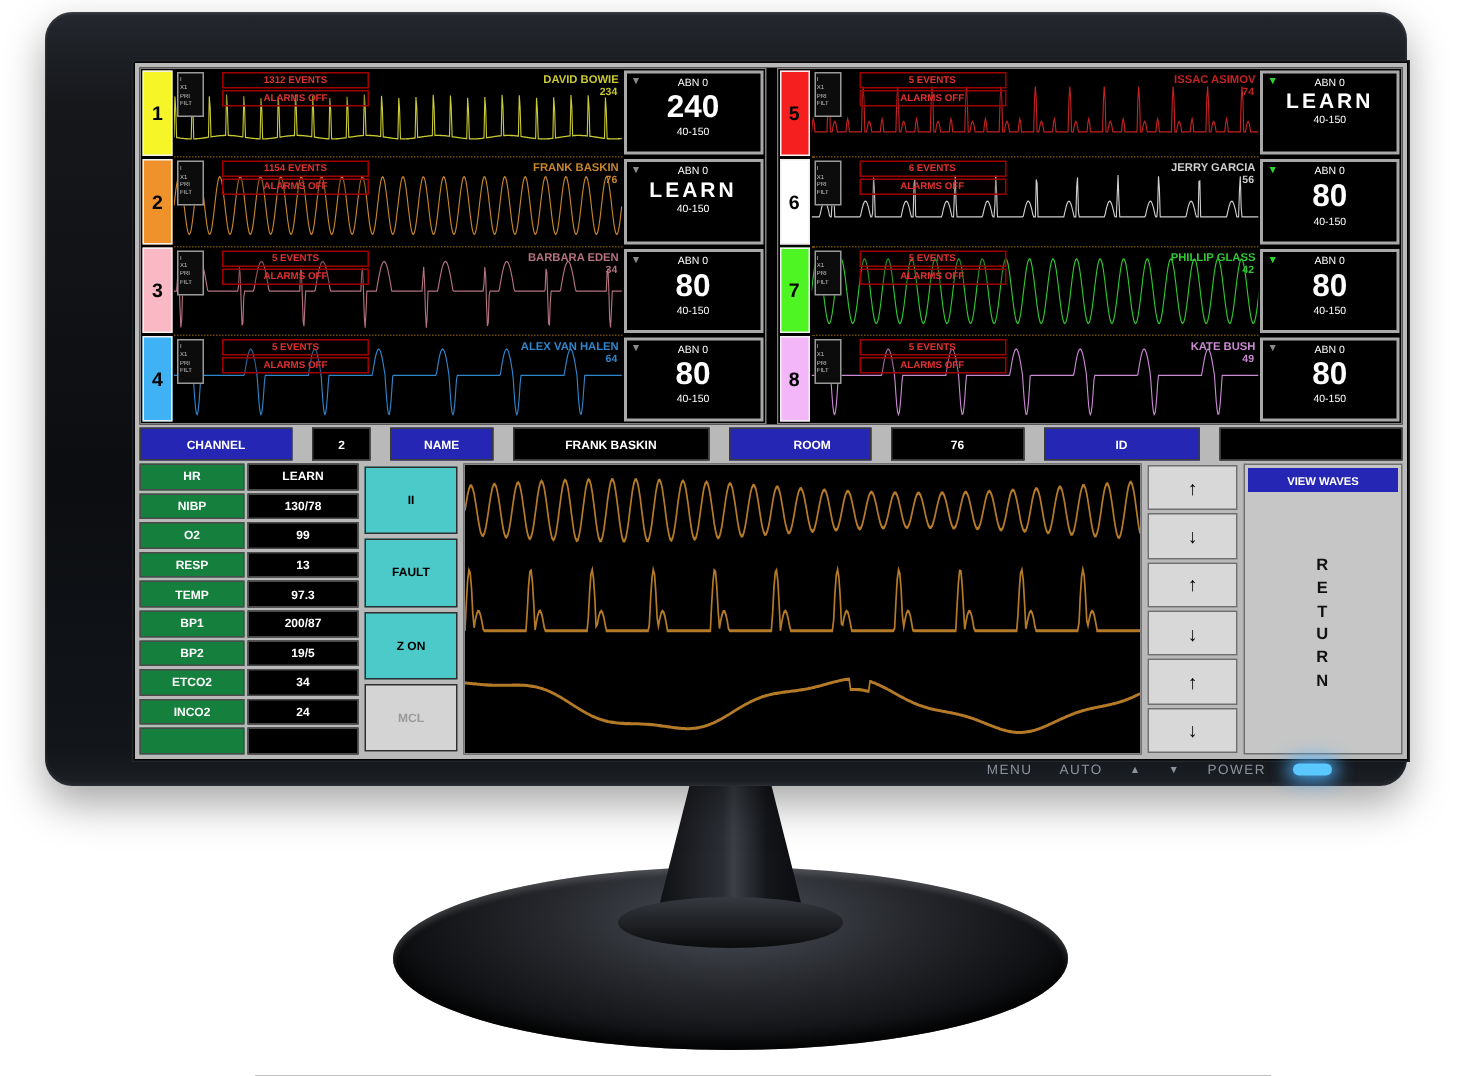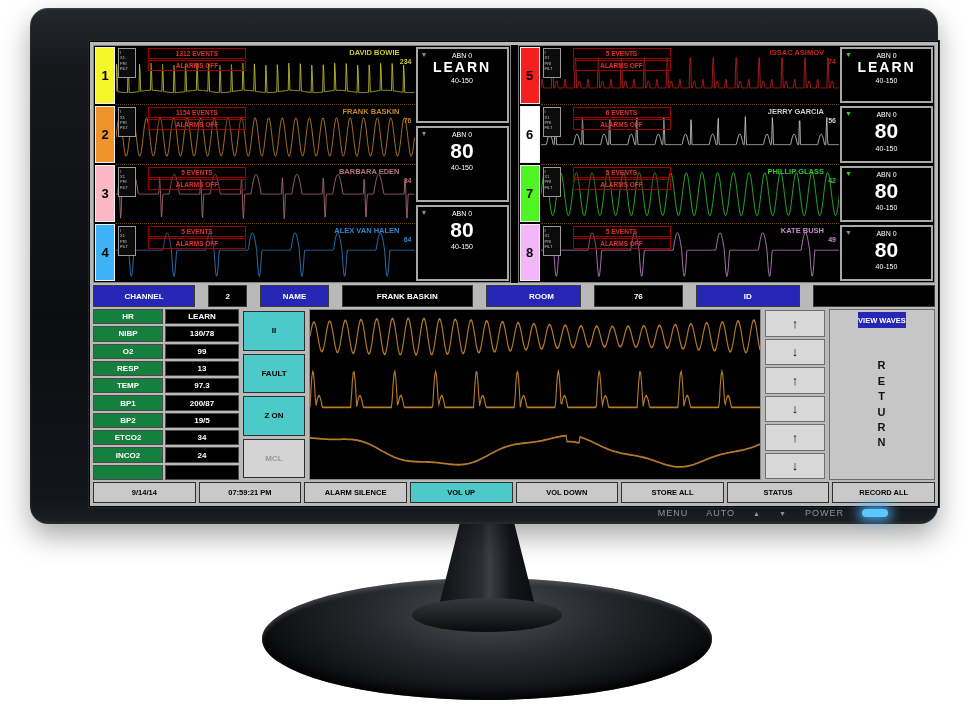--- a/index.html
+++ b/index.html
@@ -32,21 +32,21 @@
   .tabs{width:22px;display:flex;flex-direction:column;gap:2px;background:#000;padding:1px;box-sizing:border-box;}
   .tab{flex:1;display:flex;align-items:center;justify-content:center;font-weight:bold;font-size:13px;color:#000;border:1px solid #f0f0f0;cursor:pointer;}
   .waverows{flex:1;display:flex;flex-direction:column;min-width:0;}
   .chrow{flex:1;position:relative;border-bottom:1px dotted #6b4a07;overflow:hidden;}
   .chrow:last-child{border-bottom:none;}
   .leadbox{position:absolute;left:2px;top:2px;width:15px;height:27px;background:#0c0c0c;border:1px solid #999;
     color:#c4c4c4;font-size:4px;line-height:1.35;padding:1px 0 0 1px;white-space:pre;z-index:2;}
   .evt,.alm{position:absolute;left:32px;top:2px;width:96px;text-align:center;border:1px solid #a00000;
     color:#e03030;font-weight:bold;font-size:6.5px;padding:1px 0;background:rgba(20,0,0,.25);z-index:2;}
   .alm{top:14px;}
-  .pname{position:absolute;right:15px;top:2px;font-weight:bold;font-size:7.5px;z-index:2;}
+  .pname{position:absolute;right:2px;top:2px;font-weight:bold;font-size:7.5px;z-index:2;}
   .prate{position:absolute;right:3px;top:12px;font-weight:bold;font-size:7px;z-index:2;}
   svg.wave{position:absolute;left:0;top:0;width:100%;height:100%;}
   .params{width:95px;display:flex;flex-direction:column;gap:3px;background:#000;padding:1px;box-sizing:border-box;}
   .pbox{flex:1;border:2px solid #a8a8a8;background:#000;position:relative;color:#fff;text-align:center;cursor:pointer;}
   .pbox .hdr{font-size:7px;margin-top:3px;}
   .pbox .val{font-size:21px;font-weight:bold;line-height:1.25;}
   .pbox .val.learn{font-size:14px;letter-spacing:2px;}
   .pbox .rng{font-size:7px;}
   .picon{position:absolute;left:3px;top:2px;font-size:7px;}
 
@@ -67,21 +67,21 @@
   .vrow{flex:1;display:flex;gap:2px;}
   .vlab{width:70px;background:#15803d;color:#fff;font-weight:bold;font-size:8px;display:flex;align-items:center;justify-content:center;border:1px solid #4a4a4a;box-sizing:border-box;}
   .vval{flex:1;background:#000;color:#fff;font-weight:bold;font-size:8px;display:flex;align-items:center;justify-content:center;border:1px solid #4a4a4a;box-sizing:border-box;}
   #leads{width:64px;display:flex;flex-direction:column;gap:3px;padding:2px 1px;box-sizing:border-box;}
   .lbtn{flex:1;background:#4cc9c9;border:1px solid #2e2e2e;font-weight:bold;font-size:8px;display:flex;align-items:center;justify-content:center;cursor:pointer;}
   .lbtn.off{background:#d4d4d4;color:#999;}
   #wave-panel{flex:1;background:#000;border:1px solid #888;position:relative;min-width:0;}
   #arrows{width:62px;display:flex;flex-direction:column;gap:2px;padding:1px;box-sizing:border-box;}
   .abtn{flex:1;background:#d8d8d8;border:1px solid #6e6e6e;display:flex;align-items:center;justify-content:center;
     font-weight:bold;font-size:13px;color:#000;cursor:pointer;}
-  #right-panel{width:106px;display:flex;flex-direction:column;background:#c6c6c6;border:1px solid #6e6e6e;box-sizing:border-box;align-items:center;}
+  #right-panel{width:106px;display:flex;flex-direction:column;background:#c6c6c6;border:1px solid #6e6e6e;box-sizing:border-box;}
   #view-waves{height:16px;margin:2px;background:#2626b4;color:#fff;font-weight:bold;font-size:7.5px;
     display:flex;align-items:center;justify-content:center;cursor:pointer;}
   #return-btn{flex:1;display:flex;align-items:center;justify-content:center;font-weight:bold;font-size:11px;
     letter-spacing:1px;line-height:1.4;white-space:pre;text-align:center;color:#111;cursor:pointer;}
 </style>
 </head>
 <body>
 
 <div id="canvas">
   <div id="base"></div>
@@ -146,20 +146,26 @@
 X1
 PRI
 FILT</div>
                   <div class="evt">5 EVENTS</div>
                   <div class="alm">ALARMS OFF</div>
                   <div class="pname" style="color: rgb(47, 134, 204);">ALEX VAN HALEN</div>
                   <div class="prate" style="color: rgb(47, 134, 204);">64</div>
                 </div>
               </div>
             <div class="params" id="left-params">
+                <div class="pbox">
+                  <span class="picon" style="color: rgb(138, 138, 138);">▼</span>
+                  <div class="hdr">ABN 0</div>
+                  <div class="val">240</div>
+                  <div class="rng">40-150</div>
+                </div>
                 <div class="pbox">
                   <span class="picon" style="color: rgb(138, 138, 138);">▼</span>
                   <div class="hdr">ABN 0</div>
                   <div class="val learn">LEARN</div>
                   <div class="rng">40-150</div>
                 </div>
                 <div class="pbox">
                   <span class="picon" style="color: rgb(138, 138, 138);">▼</span>
                   <div class="hdr">ABN 0</div>
                   <div class="val">80</div>
@@ -339,30 +345,20 @@
           <div id="right-panel">
             <div id="view-waves">VIEW WAVES</div>
             <div id="return-btn">R
 E
 T
 U
 R
 N</div>
           </div>
         </div>
-        <div id="bottom-bar">
-            <div class="gbtn display">9/14/14</div>
-            <div class="gbtn display">07:59:21 PM</div>
-            <div class="gbtn">ALARM SILENCE</div>
-            <div class="gbtn cyan">VOL UP</div>
-            <div class="gbtn">VOL DOWN</div>
-            <div class="gbtn">STORE ALL</div>
-            <div class="gbtn">STATUS</div>
-            <div class="gbtn">RECORD ALL</div>
-          </div>
       </div>
     </div>
     <div id="bezel-controls">
         <span>MENU</span>
         <span>AUTO</span>
         <span style="font-size: 7px;">▲</span>
         <span style="font-size: 7px;">▼</span>
         <span>POWER</span>
         <span id="power-led" style="background: rgb(90, 200, 255);"></span>
       </div>

